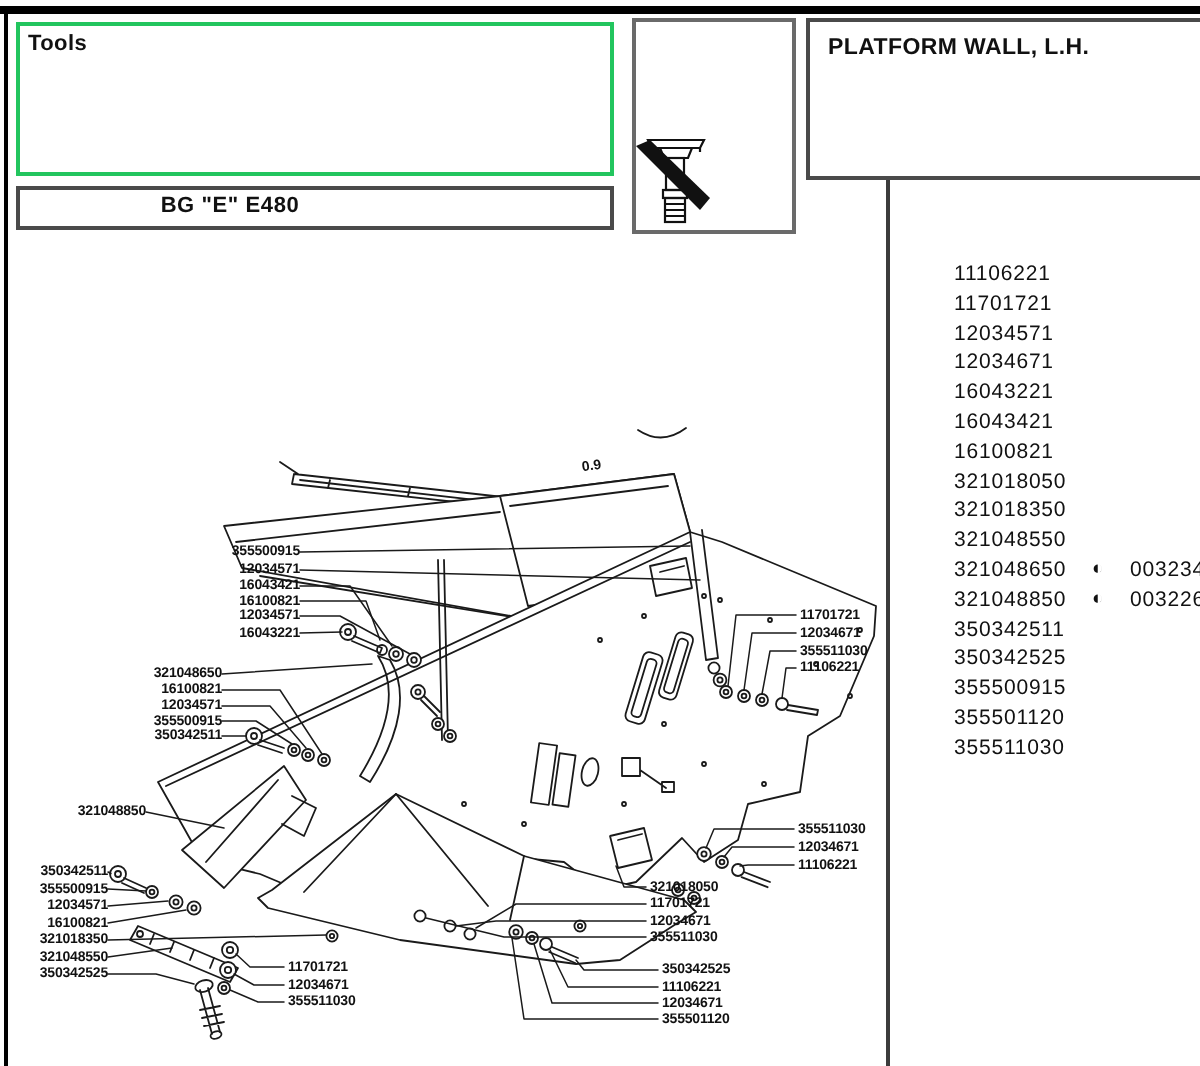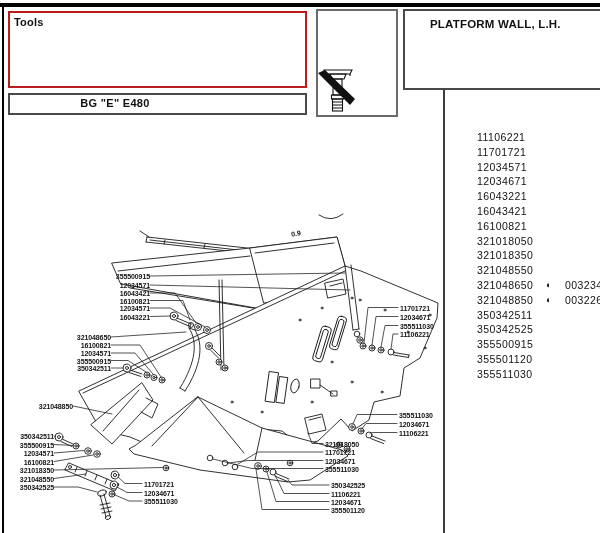--- a/index.html
+++ b/index.html
@@ -1,27 +1,27 @@
 <!DOCTYPE html>
 <html><head>
 <meta charset="utf-8">
 <style>
   html,body{margin:0;padding:0;background:#fff;}
   #page{position:relative;width:600px;height:533px;background:#fff;overflow:hidden;
         font-family:"Liberation Sans",sans-serif;color:#111;}
   .btop{position:absolute;left:0;top:3px;width:600px;height:4px;background:#000;}
   .bleft{position:absolute;left:2px;top:3px;width:2px;height:530px;background:#000;}
-  #tools-box{position:absolute;left:8px;top:11px;width:295px;height:73px;border:2px solid #b91c1c;}
+  #tools-box{position:absolute;left:8px;top:11px;width:295px;height:73px;border:2px solid #22c55e;}
   #tools-box span{position:absolute;left:4px;top:3px;font-size:11px;font-weight:bold;letter-spacing:.2px;}
   #model-box{position:absolute;left:8px;top:93px;width:295px;height:18px;border:2px solid #4a4a4a;}
   #model-box span{position:absolute;left:10px;top:2px;width:190px;text-align:center;
                   font-size:11px;font-weight:bold;letter-spacing:.3px;}
   #tool-icon-box{position:absolute;left:316px;top:9px;width:78px;height:104px;border:2px solid #6a6a6a;}
   #title-box{position:absolute;left:403px;top:9px;width:197px;height:77px;border:2px solid #4a4a4a;border-right:none;}
-  #title-box span{position:absolute;left:9px;top:7px;font-size:11.5px;font-weight:bold;letter-spacing:.2px;margin-left:16px;}
+  #title-box span{position:absolute;left:9px;top:7px;font-size:11.5px;font-weight:bold;letter-spacing:.2px;}
   #divider{position:absolute;left:443px;top:90px;width:2px;height:443px;background:#3c3c3c;}
   #parts-list{position:absolute;left:477px;top:130px;}
   .part-row{height:14.8px;line-height:14.8px;font-size:10.5px;letter-spacing:.4px;white-space:nowrap;}
   .pnum{display:inline-block;min-width:69px;}
   .marker{display:inline-block;width:19px;font-size:9.5px;vertical-align:1px;}
   .note{font-size:10.5px;letter-spacing:.4px;}
   #diagram{position:absolute;left:0;top:0;width:600px;height:533px;}
   #diagram svg{position:absolute;left:0;top:0;}
   #diagram-labels{position:absolute;left:0;top:0;width:600px;height:533px;pointer-events:none;}
   .dlabel{position:absolute;font-size:7px;font-weight:bold;letter-spacing:-.1px;white-space:nowrap;

